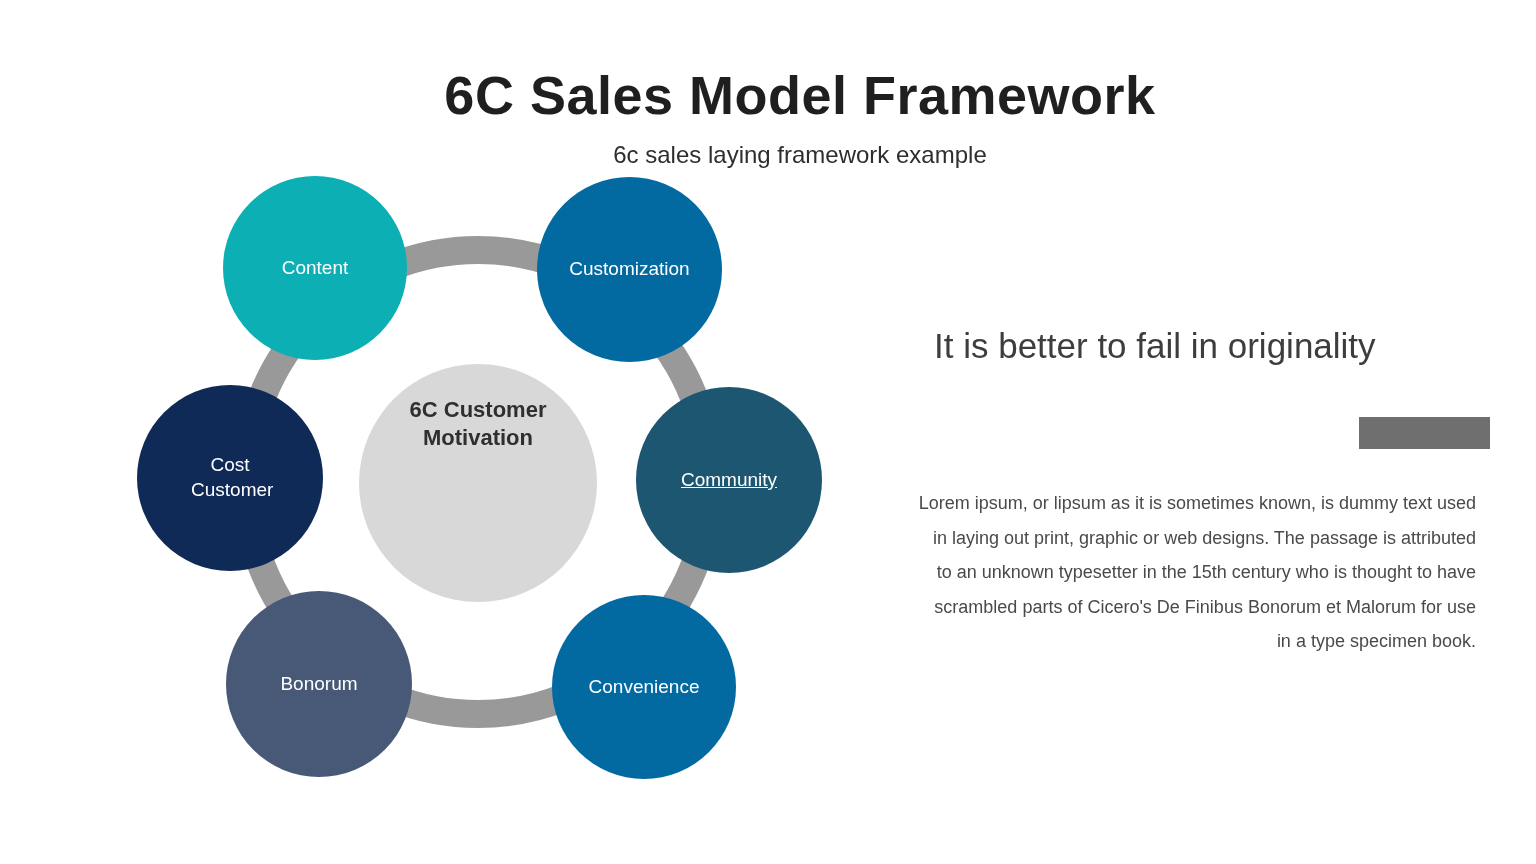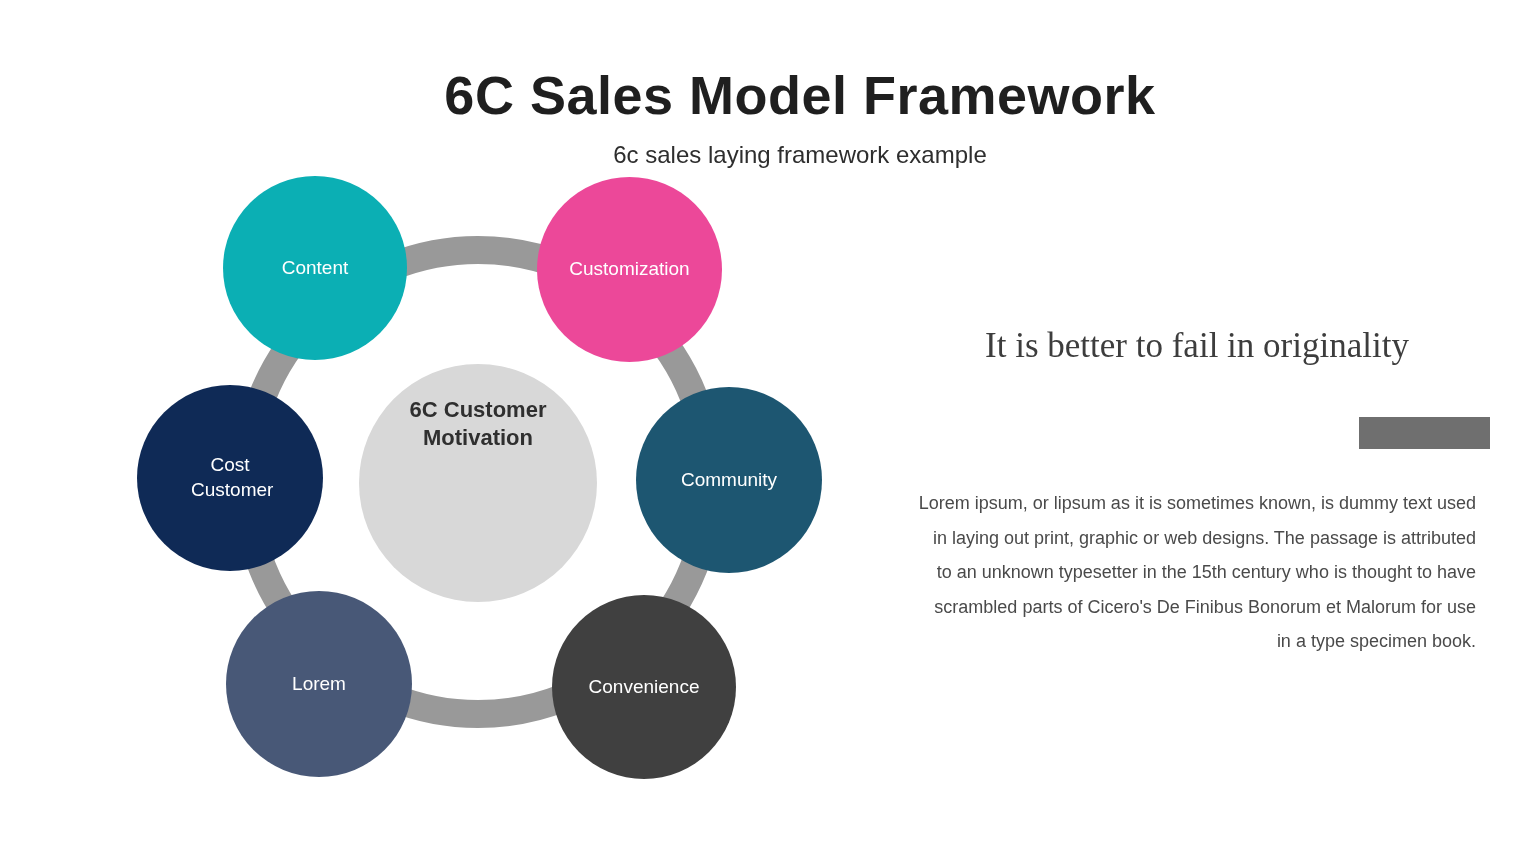--- a/index.html
+++ b/index.html
@@ -76,24 +76,23 @@
     font-weight: 700;
     line-height: 1.25;
   }
   .hub .hub-label { max-width: 170px; }
 
   
   .quote {
     position: absolute;
     left: 870px; top: 248px;
     width: 590px;
-    text-align: center;
+    text-align: left;
     font-size: 35px;
     color: #3d3d3d;
-    font-family: Liberation Serif, serif;
   }
   .quote-line { line-height: 68px; white-space: nowrap; }
 
   .divider {
     position: absolute;
     left: 1327px; top: 385px;
     width: 131px; height: 2px;
     background: #6f6f6f;
   }
 
@@ -115,34 +114,34 @@
   <div class="title">6C Sales Model Framework</div>
   <div class="subtitle">6c sales laying framework example</div>
 
   <div class="diagram">
     <div class="ring" style="border-color: rgb(153, 153, 153);"></div>
 
     <div class="node node-content" style="background-color: rgb(11, 175, 180); justify-content: center;">
       <span class="node-label">Content</span>
     </div>
 
-    <div class="node node-customization" style="background-color: #ec4899;">
+    <div class="node node-customization" style="background-color: #0369a1;">
       <span class="node-label">Customization</span>
     </div>
 
-    <div class="node node-community" style="background-color: rgb(29, 86, 113);">
+    <div class="node node-community" style="background-color: rgb(29, 86, 113); text-decoration: underline;">
       <span class="node-label">Community</span>
     </div>
 
-    <div class="node node-convenience" style="background-color: #404040;">
+    <div class="node node-convenience" style="background-color: #0369a1;">
       <span class="node-label">Convenience</span>
     </div>
 
     <div class="node node-choice" style="background-color: rgb(72, 88, 119);">
-      <span class="node-label">Lorem</span>
+      <span class="node-label">Bonorum</span>
     </div>
 
     <div class="node node-cost" style="background-color: rgb(15, 42, 86);">
       <span class="node-label">Cost Customer</span>
     </div>
 
     <div class="hub" style="background-color: rgb(216, 216, 216);">
       <span class="hub-label" style="color: rgb(47, 47, 47);">6C Customer Motivation</span>
     </div>
   </div>

